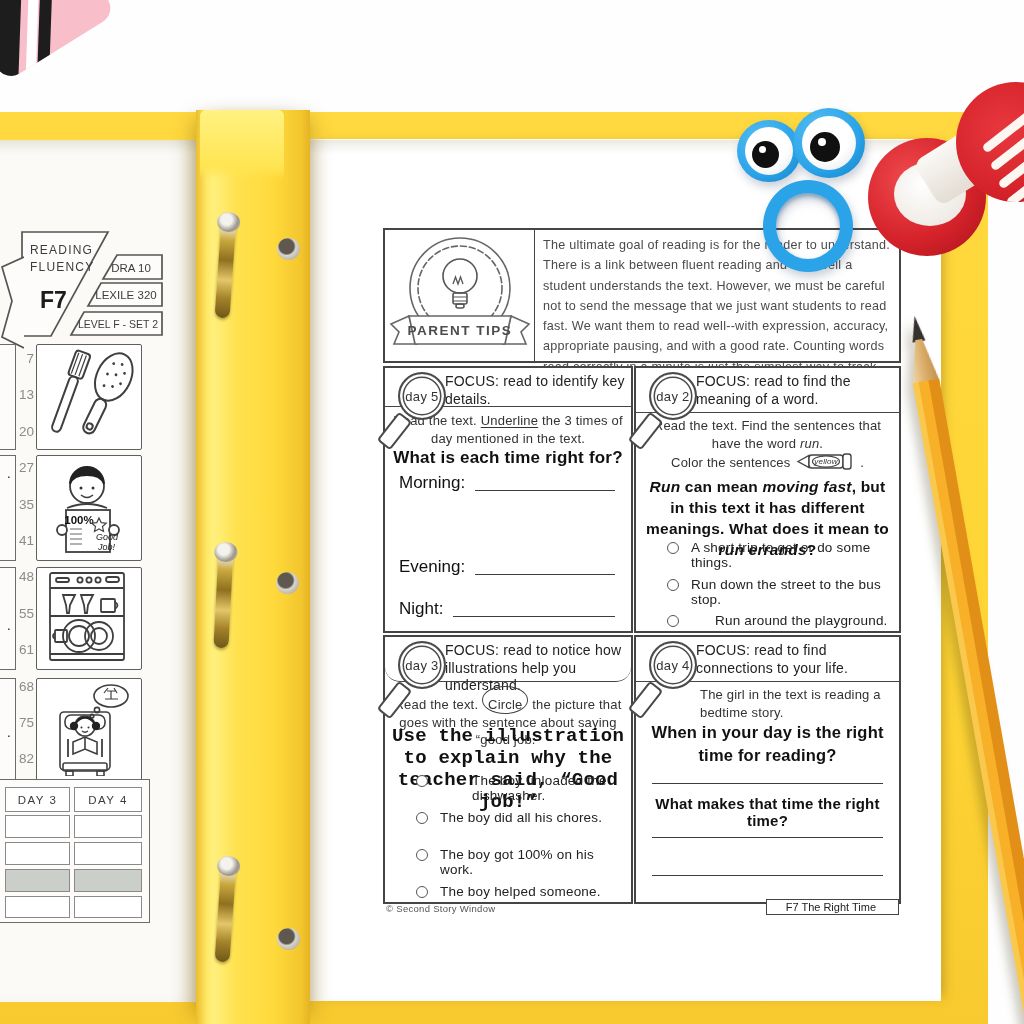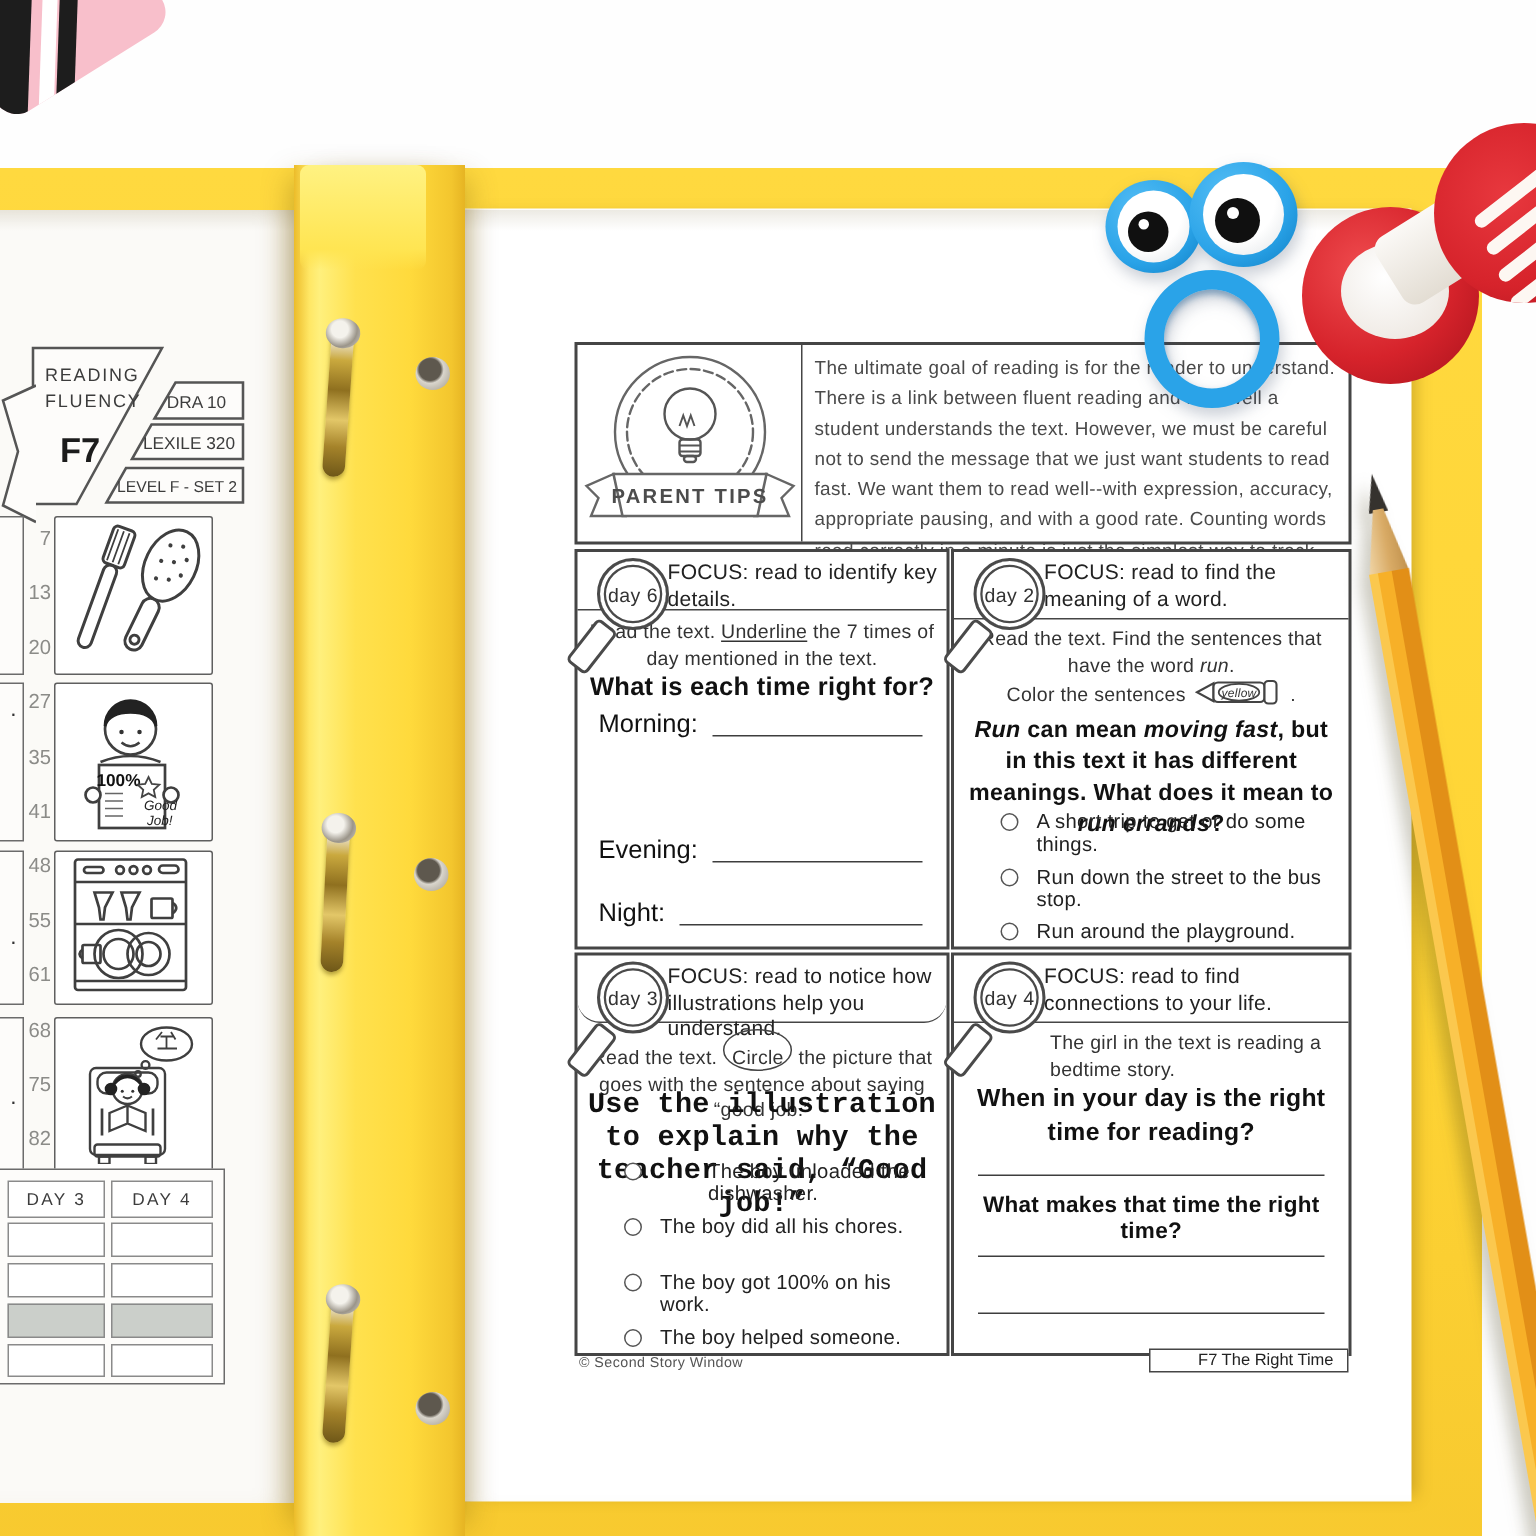--- a/index.html
+++ b/index.html
@@ -65,21 +65,21 @@
   .circled{display:inline-block;border:1.6px solid #444;border-radius:50%;padding:11px 5px 1px;line-height:1.05;}
   .blankrow{position:absolute;left:14px;right:16px;display:flex;align-items:flex-end;font-size:17px;color:#111;}
   .blankrow .line{flex:1;border-bottom:1.6px solid #3e3e3e;margin:0 0 2px 10px;height:18px;}
   .hline{position:absolute;left:16px;right:16px;border-bottom:1.5px solid #3e3e3e;}
   .opt{position:absolute;left:29px;right:6px;display:flex;align-items:flex-start;font-size:13.5px;color:#222;letter-spacing:.2px;}
   .radio{flex:none;width:10px;height:10px;border:1.6px solid #555;border-radius:50%;margin:2px 12px 0 2px;background:#fff;}
   .crayon{vertical-align:-4px;margin:0 2px;}
 
   .foot-left{position:absolute;left:386px;top:903px;font-size:9.5px;color:#555;letter-spacing:.3px;}
   .foot-tab{position:absolute;left:766px;top:899px;width:133px;height:16px;border:1.7px solid #454545;background:#fff;
-    display:flex;align-items:center;justify-content:flex-end;padding-right:9px;font-size:11px;color:#222;box-sizing:border-box;}
+    display:flex;align-items:center;justify-content:flex-end;padding-right:22px;font-size:11px;color:#222;box-sizing:border-box;}
 
   
   .pencil{position:absolute;left:901px;top:316px;width:27px;height:820px;transform:rotate(-10deg);
     transform-origin:13px 0;filter:drop-shadow(-7px 5px 5px rgba(60,50,10,.25));z-index:40;}
   .p-tip{position:absolute;top:0;left:7px;width:13px;height:26px;background:#35322e;
     clip-path:polygon(50% 0,0 100%,100% 100%);}
   .p-wood{position:absolute;top:24px;left:0;width:27px;height:44px;
     background:linear-gradient(90deg,#f0d6a8,#d9ab66 55%,#c1924e);
     clip-path:polygon(37% 0,63% 0,100% 100%,0 100%);}
   .p-body{position:absolute;top:66px;left:0;width:27px;height:754px;
@@ -296,24 +296,24 @@
     </svg>
     <div class="tips-text">The ultimate goal of reading is for the reader to understand.  There is a link between fluent reading and how well a student understands the text.  However, we must be careful not to send the message that we just want students to read fast.  We want them to read well--with expression, accuracy, appropriate pausing, and with a good rate.  Counting words read correctly in a minute is just the simplest way to track that reading.</div>
   </div>
 
   <div class="wbox" style="left:383px;top:366px;width:246px;height:263px;">
     <div class="dh" style="height:38px;">
       <div class="focus">FOCUS: read to identify key details.</div>
     </div>
     <div class="mag">
       <div class="handle"></div>
-      <div class="lens">day 6</div>
+      <div class="lens">day 5</div>
     </div>
     <div class="instr" style="top:44px;">
-      <span>Read the text.  </span><span class="u">Underline</span><span> the 7 times of day mentioned in the text.</span>
+      <span>Read the text.  </span><span class="u">Underline</span><span> the 3 times of day mentioned in the text.</span>
     </div>
     <div class="q" style="top:80px;font-size:17px;">What is each time right for?</div>
     <div class="blankrow" style="top:104px;">
       <span>Morning:</span>
         <span class="line"></span>
     </div>
     <div class="blankrow" style="top:188px;">
       <span>Evening:</span>
         <span class="line"></span>
     </div>
@@ -349,21 +349,21 @@
       <span class="i">Run</span><span> can mean </span><span class="i">moving fast</span><span>, but in this text it has different meanings. What does it mean to </span><span class="i">run errands</span><span>?</span>
     </div>
     <div class="opt" style="top:172px;">
       <span class="radio"></span>
         <span>A short trip to get or do some things.</span>
     </div>
     <div class="opt" style="top:209px;">
       <span class="radio"></span>
         <span>Run down the street to the bus stop.</span>
     </div>
-    <div class="opt" style="top:245px;">
+    <div class="opt" style="top:245px;gap:24px;">
       <span class="radio"></span>
         <span>Run around the playground.</span>
     </div>
   </div>
 
   <div class="wbox" style="left:383px;top:635px;width:246px;height:265px;">
     <div class="dh" style="height:44px;border-radius:15px;">
       <div class="focus">FOCUS: read to notice how illustrations help you understand.</div>
     </div>
     <div class="mag">

